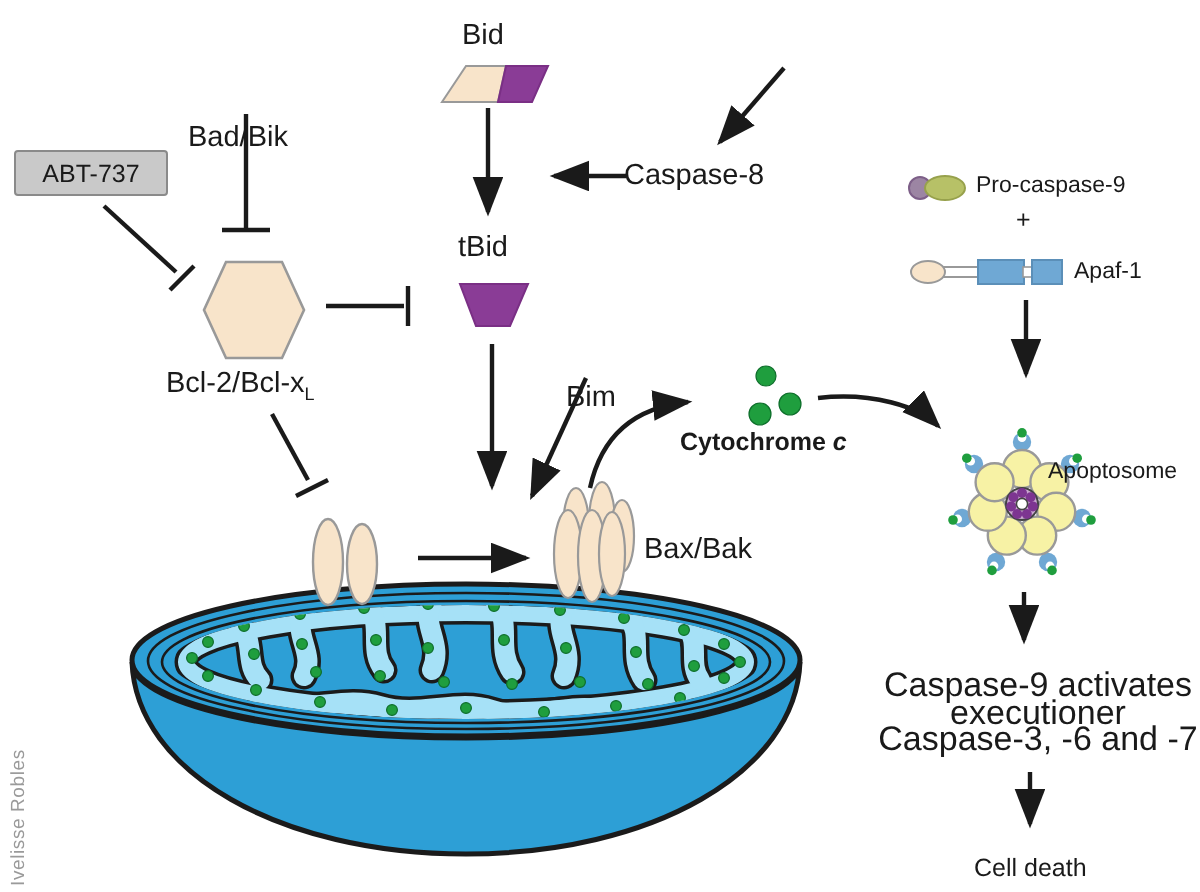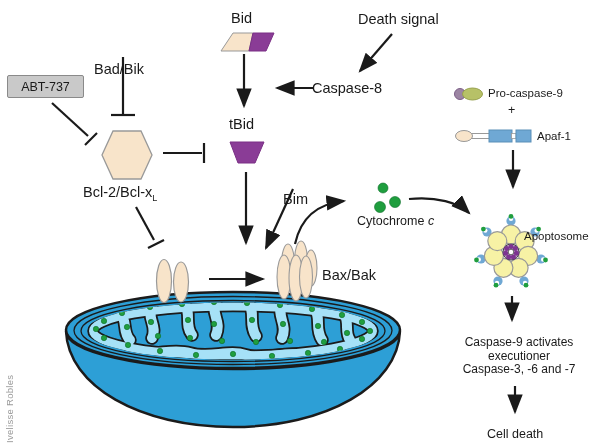--- a/index.html
+++ b/index.html
@@ -8,21 +8,21 @@
   #art{position:absolute;left:0;top:0;}
   .lbl{position:absolute;white-space:nowrap;line-height:1.08;}
   .fs14{font-size:14.5px;}
   .fs12{font-size:12.5px;}
   .fs11{font-size:11.5px;}
   sub.small{font-size:9px;}
   .ital{font-style:italic;}
   #abt-box{position:absolute;left:7px;top:75px;width:75px;height:21px;background:#c9c9c9;
            border:1.5px solid #8a8a8a;border-radius:2px;display:flex;align-items:center;
            justify-content:center;font-size:12.5px;}
-  #cascade{position:absolute;left:439px;top:336px;width:160px;text-align:center;font-size:12px;line-height:13.5px;}
+  #cascade{position:absolute;left:439px;top:336px;width:160px;text-align:center;font-size:17px;line-height:13.5px;}
   #credit{position:absolute;left:4px;top:443px;transform:rotate(-90deg);transform-origin:0 0;
           font-size:9.5px;color:#9a9a9a;letter-spacing:.3px;}
 </style>
 </head>
 <body>
 
 <div id="stage">
 
 <svg id="art" width="600" height="446" viewBox="0 0 600 446">
   <defs>
@@ -250,30 +250,29 @@
           <line x1="204" y1="143" x2="204" y2="163"></line>
         </g>
     <g>
           <line x1="136" y1="207" x2="154" y2="240"></line>
           <line x1="148" y1="248" x2="164" y2="240"></line>
         </g>
   </g>
 </svg>
 
 <div class="lbl fs14" style="left:231px;top:11px;">Bid</div>
-<div class="lbl fs14" style="left:358px;top:12px;">Death signal</div>
 <div class="lbl fs14" style="left:94px;top:34px;margin-top:28px;">Bad/Bik</div>
 <div id="abt-box">
   <span>ABT-737</span>
 </div>
 <div class="lbl fs14" style="left:312px;top:81px;">Caspase-8</div>
 <div class="lbl fs14" style="left:229px;top:117px;text-align:right;">tBid</div>
 <div class="lbl fs14" style="left:83px;top:185px;"><span>Bcl-2/Bcl-x</span><sub class="small">L</sub></div>
 <div class="lbl fs14" style="left:283px;top:168px;margin-top:24px;">Bim</div>
-<div class="lbl fs12" style="left:357px;top:215px;"><span>Cytochrome</span>&nbsp;<span class="ital">c</span></div>
+<div class="lbl fs12" style="left:340px;top:215px;font-weight:bold;"><span>Cytochrome</span>&nbsp;<span class="ital">c</span></div>
 <div class="lbl fs11" style="left:488px;top:87px;">Pro-caspase-9</div>
 <div class="lbl fs12" style="left:508px;top:104px;">+</div>
 <div class="lbl fs11" style="left:537px;top:130px;">Apaf-1</div>
 <div class="lbl fs11" style="left:524px;top:210px;margin-top:20px;">Apoptosome</div>
 <div class="lbl fs14" style="left:322px;top:268px;">Bax/Bak</div>
 <div id="cascade">
   <div>Caspase-9 activates</div>
   <div>executioner</div>
   <div>Caspase-3, -6 and -7</div>
 </div>

